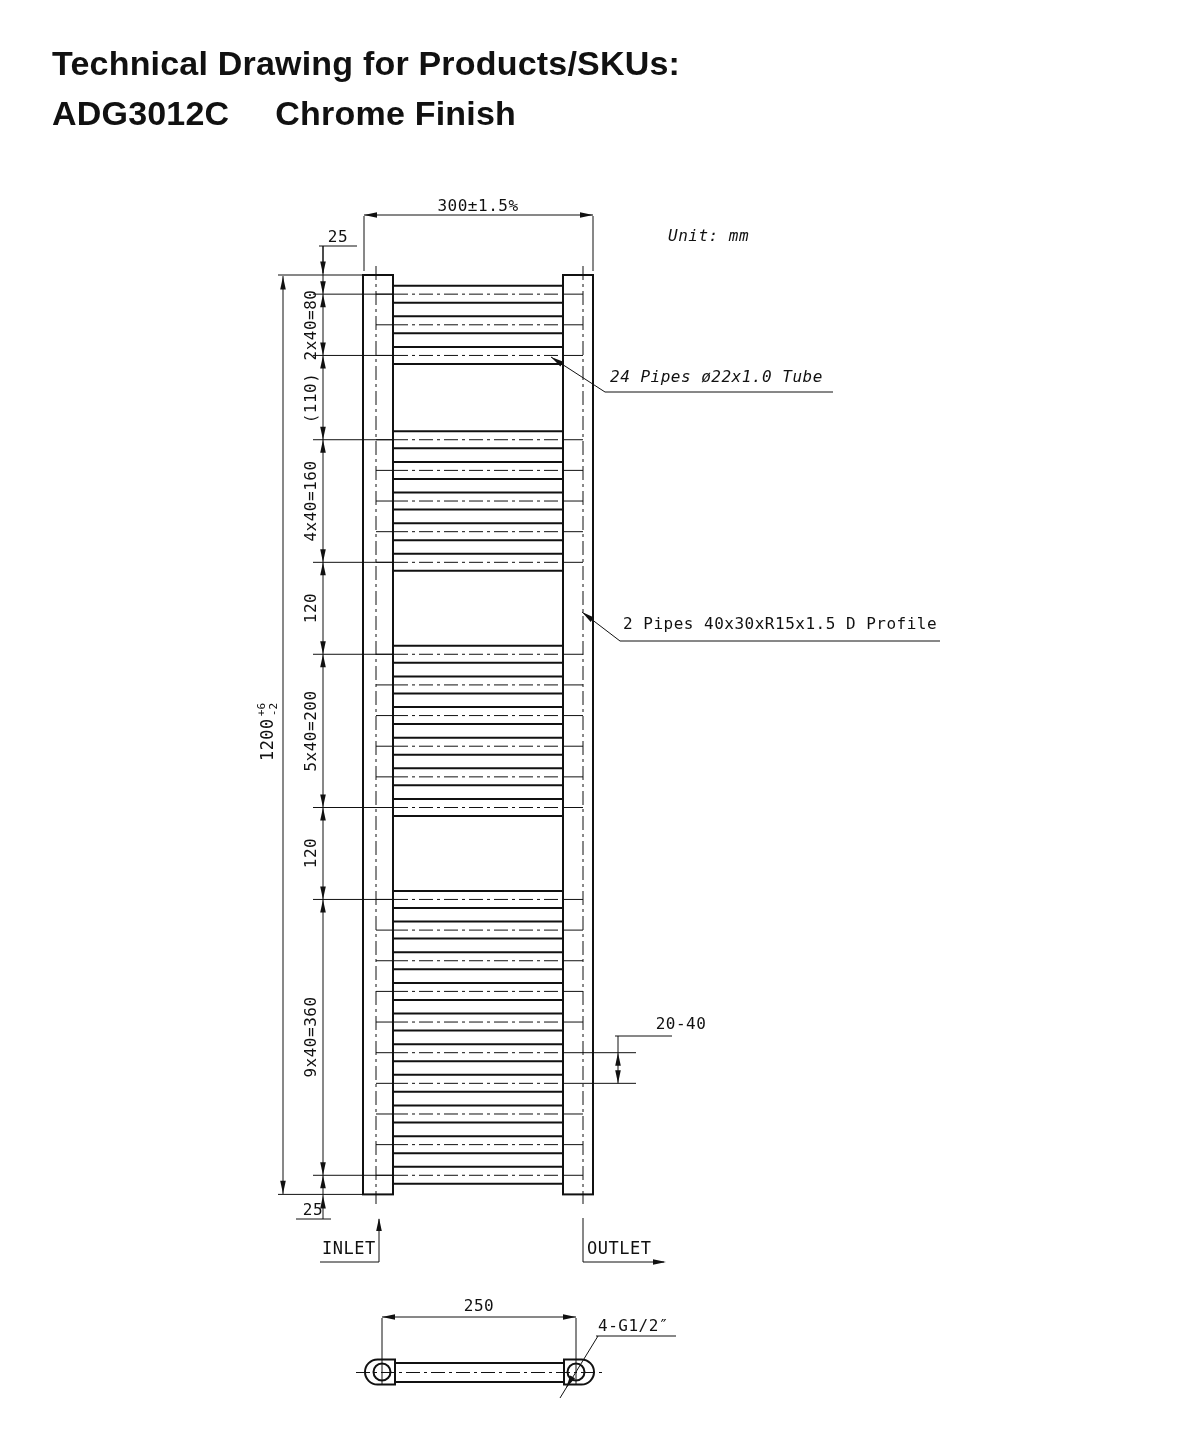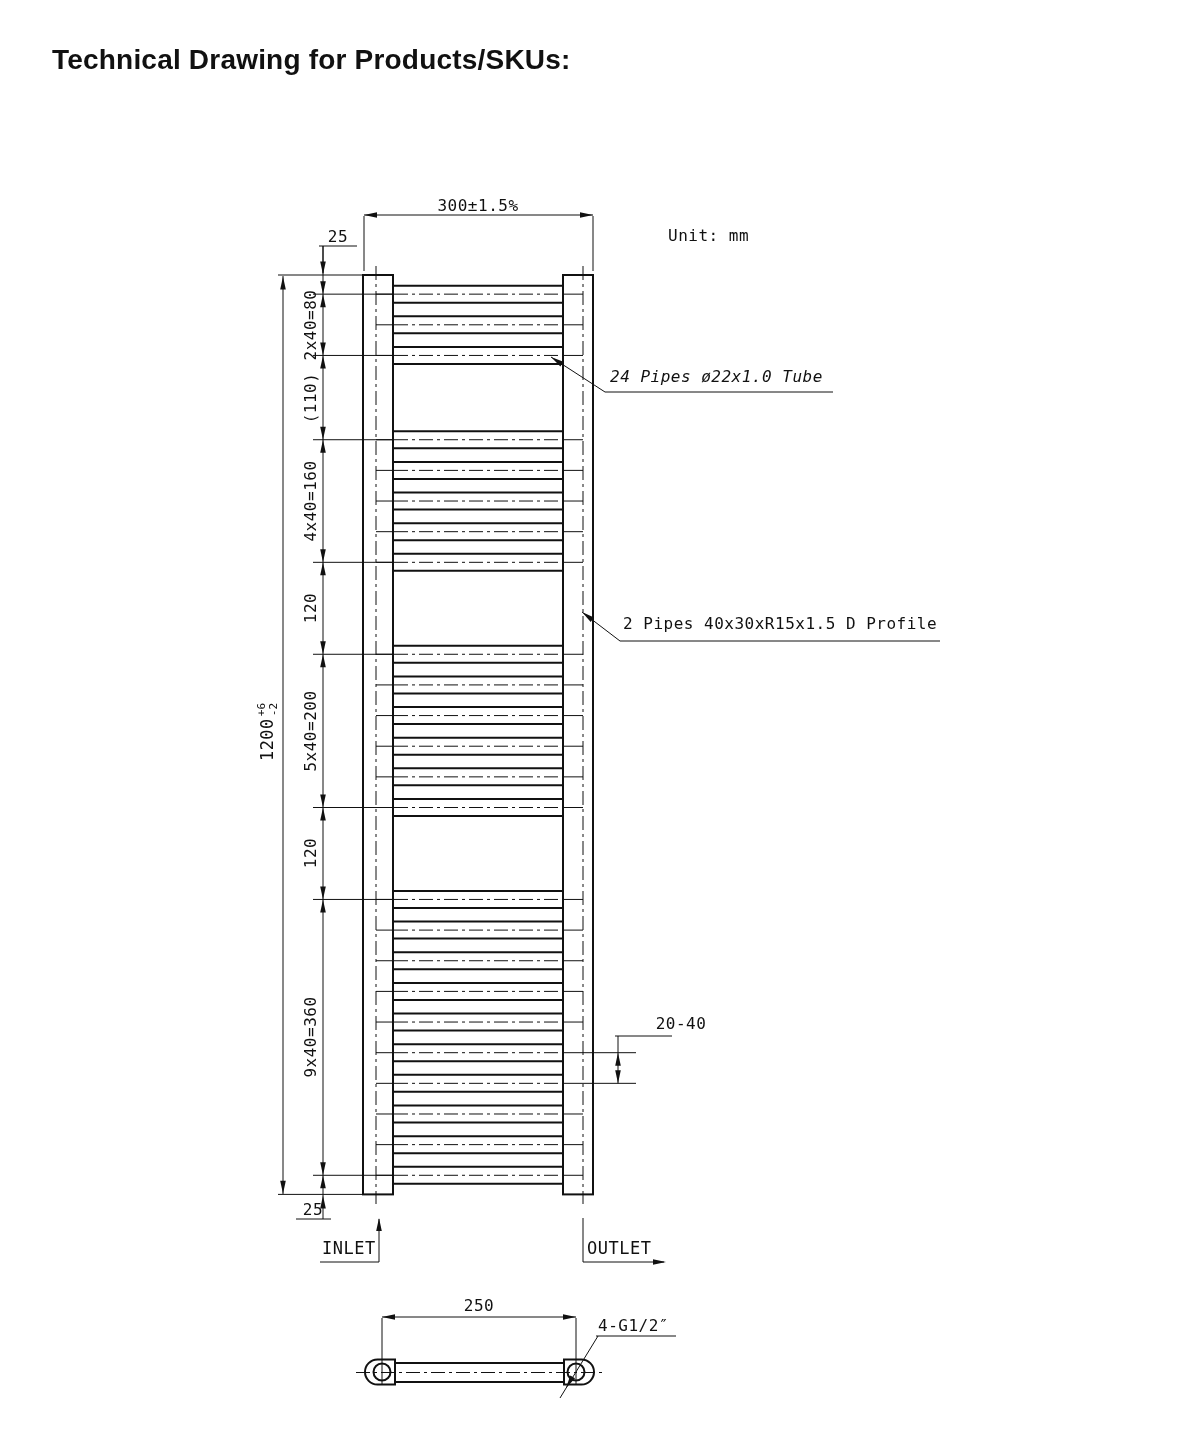--- a/index.html
+++ b/index.html
@@ -4,41 +4,44 @@
 <style>
   html,body{margin:0;padding:0;background:#fff;}
   #canvas{position:relative;width:1200px;height:1440px;background:#fff;overflow:hidden;
           font-family:"Liberation Sans",sans-serif;}
   #geom{position:absolute;left:0;top:0;}
   .cad{position:absolute;font-family:"DejaVu Sans Mono",monospace;font-size:16px;
        color:#111;letter-spacing:.5px;white-space:nowrap;line-height:1;}
   .cad.c{transform:translate(-50%,-50%);}
   .cad.v{transform:translate(-50%,-50%) rotate(-90deg);}
   .cad.big{font-size:17px;}
-  .title{position:absolute;left:52px;font-weight:bold;color:#111;font-size:28px;
+  .title{position:absolute;left:52px;font-weight:bold;color:#111;font-size:34px;
          letter-spacing:.2px;white-space:nowrap;}
   .sku-gap{display:inline-block;width:46px;}
   #logo{position:absolute;left:893px;top:44px;width:278px;text-align:center;line-height:1;}
   #logo .brand{display:block;font-size:77px;font-weight:bold;letter-spacing:-3px;
        background:linear-gradient(180deg,#a6e2f7 0%,#5cbbe4 44%,#1f83ba 52%,#1467a3 100%);
        -webkit-background-clip:text;background-clip:text;color:transparent;
        -webkit-text-stroke:1px #0d4f7e;transform:scaleY(1.02);}
   #logo .tagline{display:block;margin-top:4px;font-size:30px;font-weight:bold;letter-spacing:-.5px;
        background:linear-gradient(180deg,#ffffff 0%,#dfe4ea 45%,#aab3bd 55%,#e8edf2 100%);
        -webkit-background-clip:text;background-clip:text;color:transparent;
        -webkit-text-stroke:1.3px #4a545f;transform:scaleY(1.05);}
   .stk{display:inline-flex;flex-direction:column;vertical-align:middle;
        font-size:11px;line-height:1.05;margin-left:2px;letter-spacing:0;}
 </style>
 </head>
 <body>
 
 <div id="canvas">
 
   <div class="title" style="top:44px;">Technical Drawing for Products/SKUs:</div>
+  <div class="title" style="top:94px;">
+    <span>ADG3012C</span><span class="sku-gap"></span><span>Chrome Finish</span>
+  </div>
 
 
   <svg id="geom" width="1200" height="1440">
       <rect x="363" y="275" width="30" height="919.4" fill="none" stroke="#111111" stroke-width="2"></rect>
       <rect x="563" y="275" width="30" height="919.4" fill="none" stroke="#111111" stroke-width="2"></rect>
       <line x1="376" y1="266" x2="376" y2="1204" stroke="#111111" stroke-width="1" stroke-dasharray="14 4 3 4"></line>
       <line x1="583" y1="266" x2="583" y2="1204" stroke="#111111" stroke-width="1" stroke-dasharray="14 4 3 4"></line>
       <line x1="393" y1="285.655" x2="563" y2="285.655" stroke="#111111" stroke-width="2"></line>
       <line x1="393" y1="302.655" x2="563" y2="302.655" stroke="#111111" stroke-width="2"></line>
       <line x1="394" y1="294.155" x2="562" y2="294.155" stroke="#111111" stroke-width="1" stroke-dasharray="14 4 3 4"></line>
@@ -228,21 +231,21 @@
       <line x1="576" y1="1318" x2="576" y2="1384" stroke="#111111" stroke-width="1"></line>
       <line x1="382" y1="1317" x2="576" y2="1317" stroke="#111111" stroke-width="1"></line>
       <polygon points="0,0 -13,-2.8 -13,2.8" fill="#111111" transform="translate(382,1317) rotate(180)"></polygon>
       <polygon points="0,0 -13,-2.8 -13,2.8" fill="#111111" transform="translate(576,1317) rotate(0)"></polygon>
       <line x1="596" y1="1336" x2="676" y2="1336" stroke="#111111" stroke-width="1"></line>
       <line x1="598" y1="1336" x2="560" y2="1398" stroke="#111111" stroke-width="1"></line>
       <polygon points="0,0 -13,-2.8 -13,2.8" fill="#111111" transform="translate(566,1388) rotate(121)"></polygon>
     </svg>
 
   <span class="cad c" style="left:478px;top:206px;">300±1.5%</span>
-  <span class="cad" style="left:668px;top:228px;">Unit: mm</span>
+  <span class="cad" style="left:668px;top:228px;font-style:italic;">Unit: mm</span>
   <span class="cad c" style="left:338px;top:237px;">25</span>
 
   <span class="cad v big" style="left:268px;top:732px;">
     <span>1200</span><span class="stk">
         <span>+6</span>
         <span>-2</span>
       </span>
   </span>
 
   <span class="cad" style="left:610px;top:369px;font-style:italic;">24 Pipes ø22x1.0 Tube</span>

